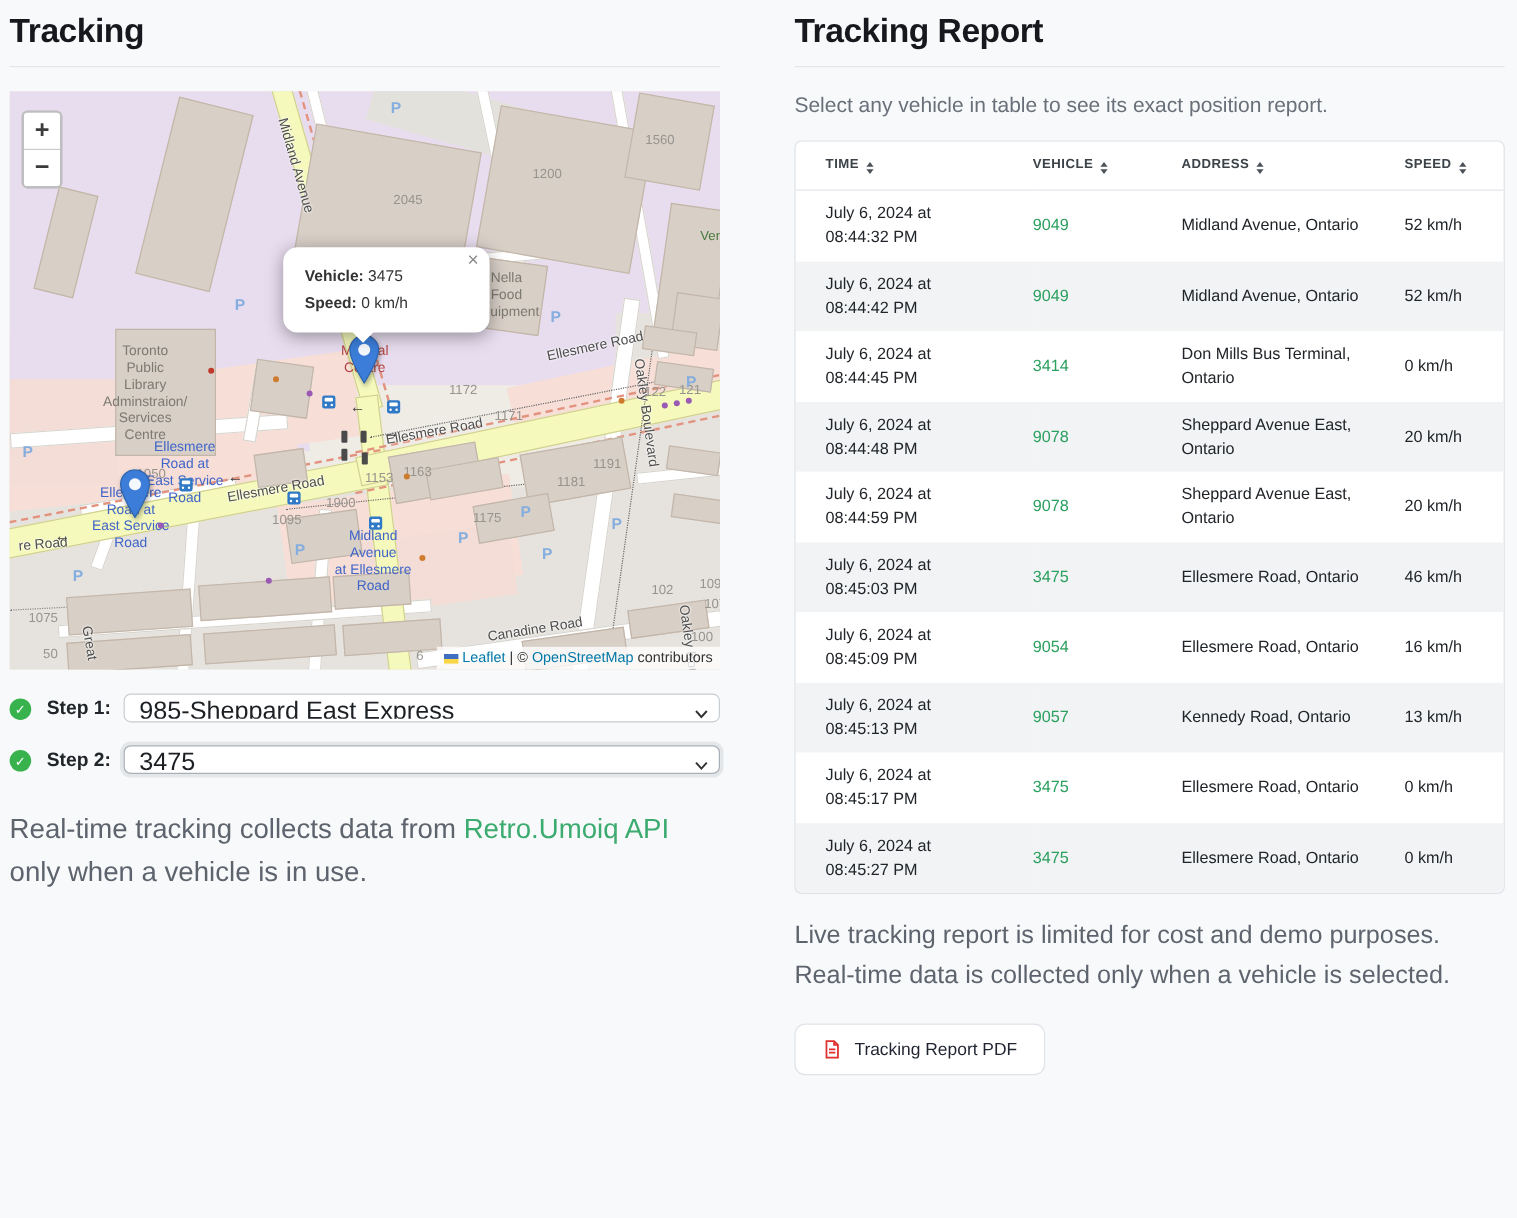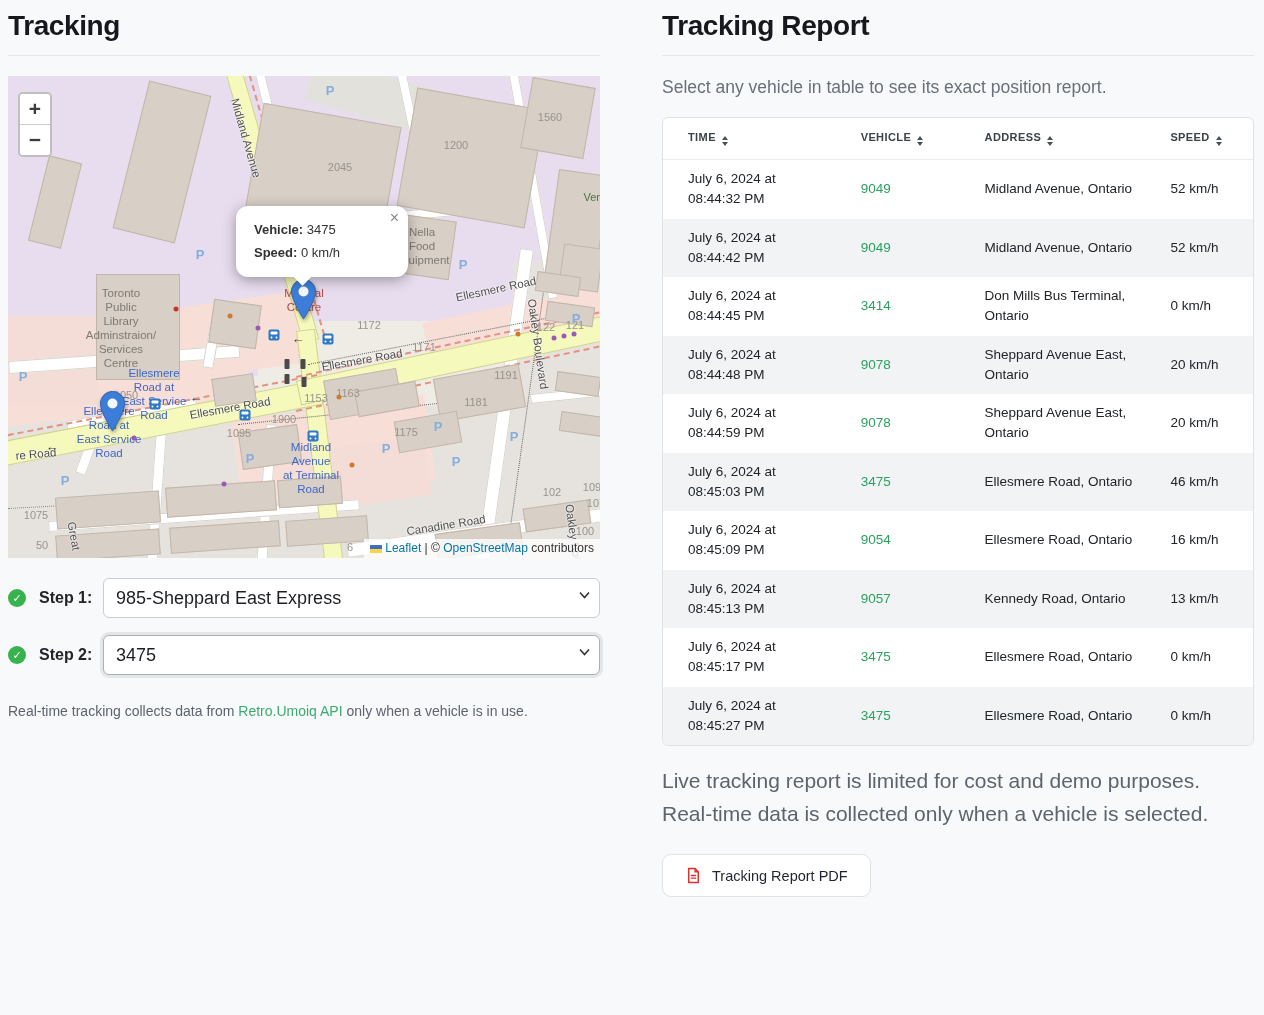--- a/index.html
+++ b/index.html
@@ -48,26 +48,26 @@
   .attrib a{color:#0078a8;text-decoration:none;cursor:pointer;}
   .flag{display:inline-block;width:12px;height:8px;vertical-align:-1px;margin-right:3px;
         background:linear-gradient(#3f6fc0 0 50%,#f8d648 50% 100%);}
   
   .steps{margin-top:20px;}
   .step-row{display:flex;align-items:center;margin-bottom:17px;}
   .check{flex:0 0 auto;width:18px;height:18px;border-radius:50%;background:#37b24d;color:#fff;font-size:11px;
          font-weight:bold;display:flex;align-items:center;justify-content:center;}
   .step-label{margin-left:13px;width:64px;font-size:16px;font-weight:700;color:#212529;}
   .selwrap{position:relative;flex:1;}
-  select{width:100%;height:40px;appearance:none;-webkit-appearance:none;background:#fff;
-         border:1px solid #c8cdd2;border-radius:6px;font-size:18px;padding:2px 30px 2px 12px;
+  select{width:100%;height:24px;appearance:none;-webkit-appearance:none;background:#fff;
+         border:1px solid #c8cdd2;border-radius:6px;font-size:21px;padding:2px 30px 2px 12px;
          color:#1c1f23;font-family:inherit;cursor:pointer;}
   select.focused{border:1px solid #aab0b7;box-shadow:0 0 0 3px #e4e7ea;}
   .chev{position:absolute;right:10px;top:13px;pointer-events:none;}
-  .note{margin-top:26px;font-size:14px;line-height:1.55;color:#5d646e;}
+  .note{margin-top:26px;font-size:23px;line-height:1.55;color:#5d646e;}
   .glink{color:#3cab70;cursor:pointer;}
   
   .tablebox{margin-top:19px;border:1px solid #dee2e6;border-radius:6px;overflow:hidden;background:#fff;}
   table{width:100%;border-collapse:collapse;table-layout:fixed;}
   col.c1{width:33.5%}col.c2{width:21%}col.c3{width:31.5%}col.c4{width:14%}
   thead th{text-align:left;font-size:11px;font-weight:700;letter-spacing:.4px;color:#3b4248;
            padding:13px 8px 13px 0;border-bottom:1px solid #e9ecef;cursor:pointer;}
   th:first-child,td:first-child{padding-left:25px;}
   tbody td{font-size:13.5px;line-height:1.5;padding:9px 16px 9px 0;vertical-align:middle;color:#212529;}
   tbody tr{cursor:pointer;}
@@ -167,29 +167,29 @@
         <span class="ml road" style="left: 354px; top: 284px; transform: translate(-50%, -50%) rotate(-10deg);">Ellesmere Road</span>
         <span class="ml road" style="left: 28px; top: 378px; transform: translate(-50%, -50%) rotate(-5deg);">re Road</span>
         <span class="ml road" style="left: 438px; top: 449px; transform: translate(-50%, -50%) rotate(-9deg);">Canadine Road</span>
         <span class="ml road" style="left: 530px; top: 268px; transform: translate(-50%, -50%) rotate(82deg);">Oakley Boulevard</span>
         <span class="ml road" style="left: 566px; top: 462px; transform: translate(-50%, -50%) rotate(82deg);">Oakley Boule</span>
         <span class="ml road" style="left: 66px; top: 460px; transform: translate(-50%, -50%) rotate(80deg);">Great</span>
         <span class="ml house" style="left: 332px; top: 92px;">2045</span>
         <span class="ml house" style="left: 448px; top: 70px;">1200</span>
         <span class="ml house" style="left: 542px; top: 42px;">1560</span>
         <span class="ml house" style="left: 118px; top: 320px;">1050</span>
-        <span class="ml house" style="left: 361px; top: 250px;">1172</span>
+        <span class="ml house" style="left: 378px; top: 250px;">1172</span>
         <span class="ml house" style="left: 416px; top: 272px;">1171</span>
         <span class="ml house" style="left: 538px; top: 252px;">122</span>
         <span class="ml house" style="left: 567px; top: 250px;">121</span>
         <span class="ml house" style="left: 308px; top: 323px;">1153</span>
         <span class="ml house" style="left: 340px; top: 318px;">1163</span>
         <span class="ml house" style="left: 276px; top: 344px;">1900</span>
         <span class="ml house" style="left: 231px; top: 358px;">1095</span>
-        <span class="ml house" style="left: 498px; top: 300px;">1191</span>
+        <span class="ml house" style="left: 498px; top: 312px;">1191</span>
         <span class="ml house" style="left: 468px; top: 327px;">1181</span>
         <span class="ml house" style="left: 398px; top: 357px;">1175</span>
         <span class="ml house" style="left: 544px; top: 417px;">102</span>
         <span class="ml house" style="left: 584px; top: 412px;">109</span>
         <span class="ml house" style="left: 588px; top: 428px;">107</span>
         <span class="ml house" style="left: 577px; top: 456px;">100</span>
         <span class="ml house" style="left: 28px; top: 440px;">1075</span>
         <span class="ml house" style="left: 34px; top: 470px;">50</span>
         <span class="ml house" style="left: 342px; top: 472px;">6</span>
         <span class="ml place" style="left: 113px; top: 252px;">Toronto
@@ -207,21 +207,21 @@
         <span class="ml transit" style="left: 146px; top: 318px;">Ellesmere
 Road at
 East Service
 Road</span>
         <span class="ml transit" style="left: 101px; top: 356px;">Ellesmere
 Road at
 East Service
 Road</span>
         <span class="ml transit" style="left: 303px; top: 392px;">Midland
 Avenue
-at Terminal
+at Ellesmere
 Road</span>
         <span class="ml arrow" style="left: 188px; top: 322px;">←</span>
         <span class="ml arrow" style="left: 318px; top: 285px;">→</span>
         <span class="ml arrow" style="left: 44px; top: 371px;">←</span>
         <span class="ml arrow" style="left: 290px; top: 263px;">←</span>
         <span class="mpark" style="left: 322px; top: 14px;">P</span>
         <span class="mpark" style="left: 192px; top: 178px;">P</span>
         <span class="mpark" style="left: 15px; top: 300px;">P</span>
         <span class="mpark" style="left: 370px; top: 140px;">P</span>
         <span class="mpark" style="left: 455px; top: 188px;">P</span>

